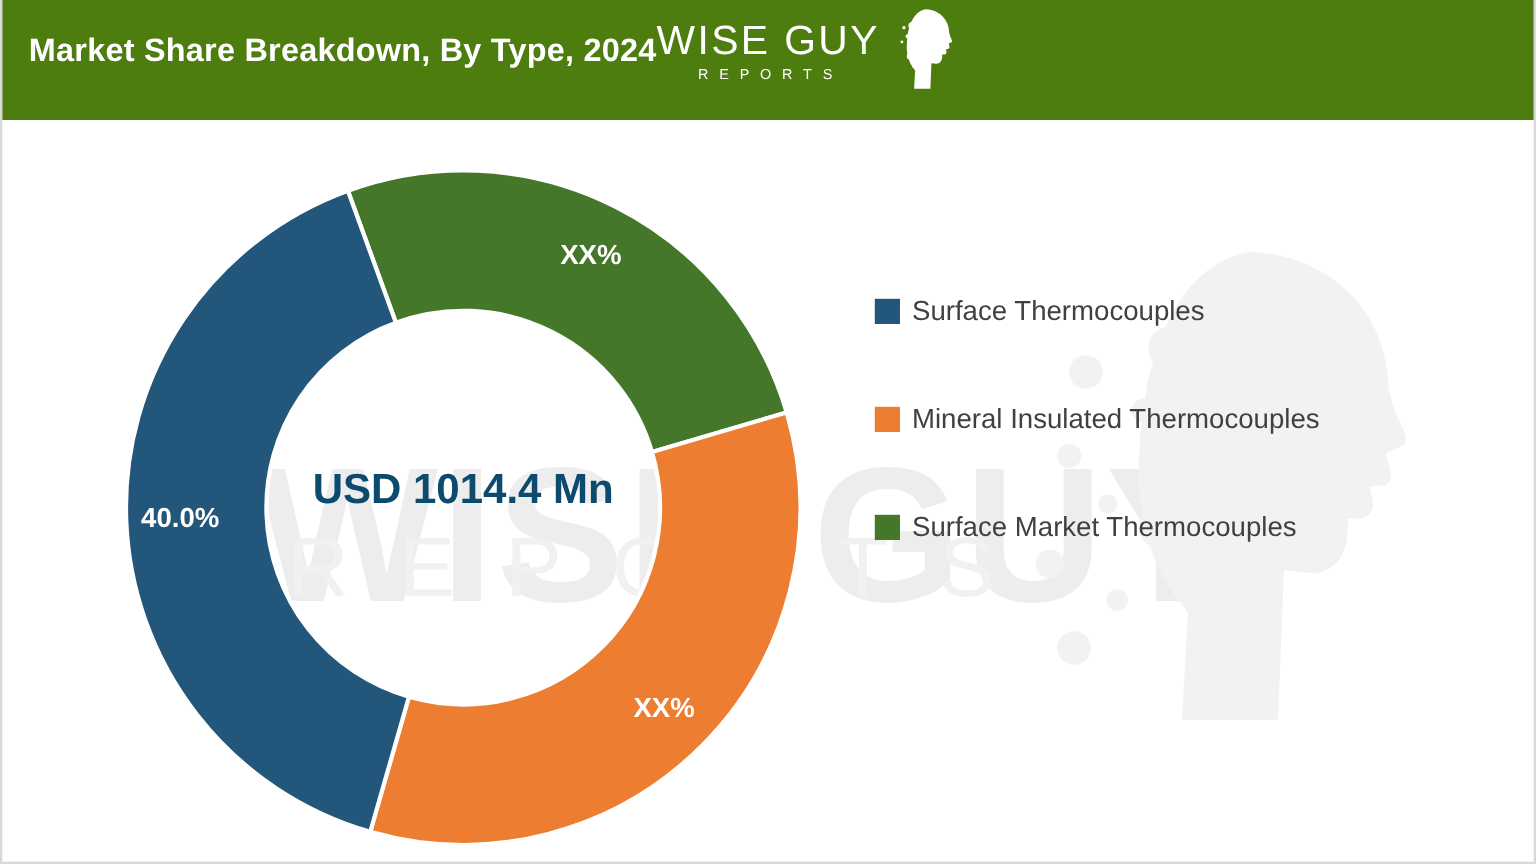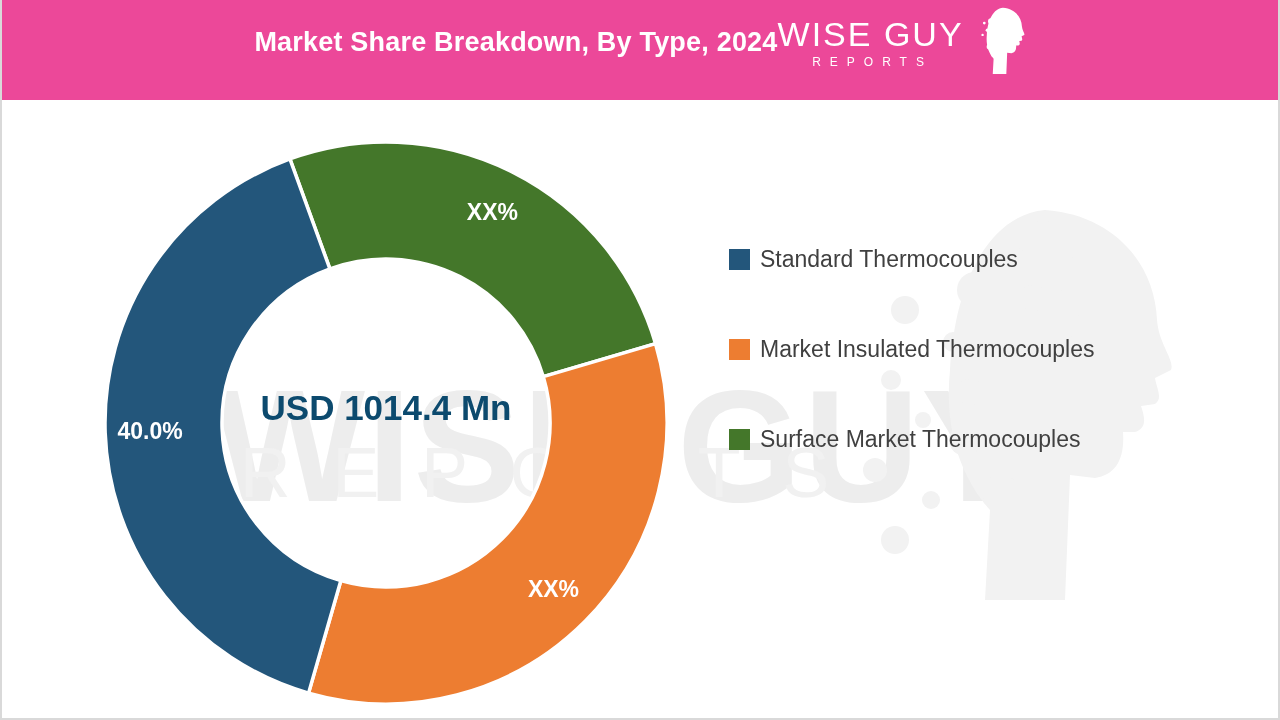--- a/index.html
+++ b/index.html
@@ -5,21 +5,21 @@
   html,body{margin:0;padding:0;background:#fff;}
   .frame{
     position:relative;width:1280px;height:720px;overflow:hidden;
     font-family:"Liberation Sans", sans-serif;
     border-left:2px solid #d9d9d9;border-right:2px solid #d9d9d9;border-bottom:2px solid #d9d9d9;
     box-sizing:border-box;background:#fff;
   }
   
   .header{
     position:absolute;left:-2px;top:0;width:1280px;height:100px;
-    background:#ec4899;display:flex;align-items:center;justify-content:center;
+    background:#4d7c0f;display:flex;align-items:center;justify-content:flex-start;
     box-sizing:border-box;padding:0 22px 16px 24px;
   }
   .title{color:#ffffff;font-size:27px;font-weight:bold;letter-spacing:.2px;}
   .logo{display:flex;align-items:center;gap:2px;}
   .logo-text{display:flex;flex-direction:column;align-items:center;line-height:1;}
   .logo-line1{color:#fff;font-size:34px;font-weight:500;letter-spacing:2px;}
   .logo-line2{color:#fff;font-size:12px;font-weight:400;letter-spacing:9px;margin-top:5px;text-indent:4px;}
   
   .main{position:absolute;left:0;top:100px;width:1276px;height:618px;background:#fff;}
   
@@ -131,25 +131,25 @@
           <text x="467.4586938226189" y="466.29367355140835" text-anchor="middle" dominant-baseline="central" fill="#ffffff" font-size="23" font-weight="bold">XX%</text>
           <path d="M222.54590301542316,570.1145365586676 A281,281 0 0 1 203.89233972548712,35.946373559159724 L243.90869649459034,145.89041019111102 A164,164 0 0 0 254.79547364601208,457.64691813388424 Z" fill="#23567B" stroke="#ffffff" stroke-width="3.5" stroke-linejoin="round"></path>
           <text x="64.1437648234934" y="308.2362812217902" text-anchor="middle" dominant-baseline="central" fill="#ffffff" font-size="23" font-weight="bold">40.0%</text>
         </svg>
     </div>
     <div class="center-value">USD 1014.4 Mn</div>
 
     <div class="legend">
       <div class="legend-item">
         <span class="legend-swatch" style="background: rgb(35, 86, 123);"></span>
-        <span class="legend-label">Standard Thermocouples</span>
+        <span class="legend-label">Surface Thermocouples</span>
       </div>
       <div class="legend-item">
         <span class="legend-swatch" style="background: rgb(237, 125, 49);"></span>
-        <span class="legend-label">Market Insulated Thermocouples</span>
+        <span class="legend-label">Mineral Insulated Thermocouples</span>
       </div>
       <div class="legend-item">
         <span class="legend-swatch" style="background: rgb(68, 119, 42);"></span>
         <span class="legend-label">Surface Market Thermocouples</span>
       </div>
     </div>
 
   </div>
 </div>
 

